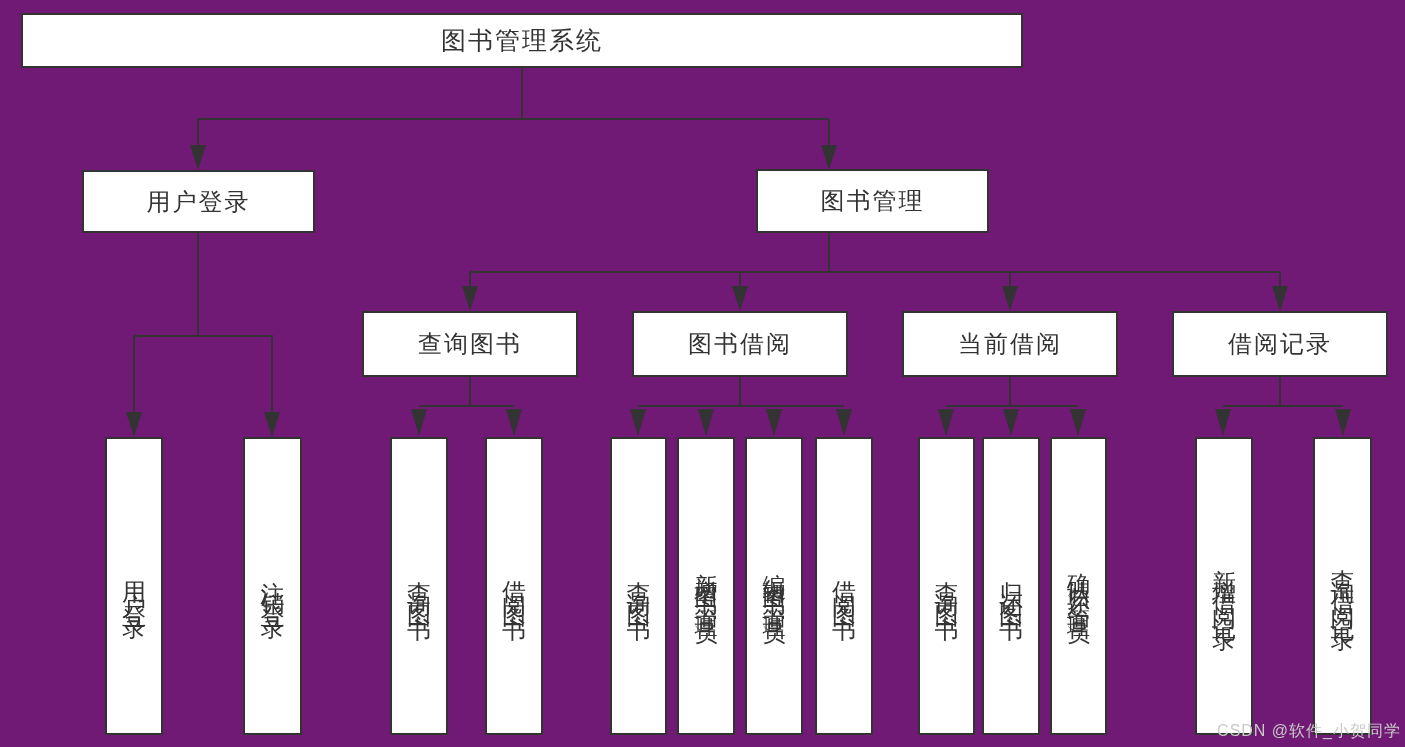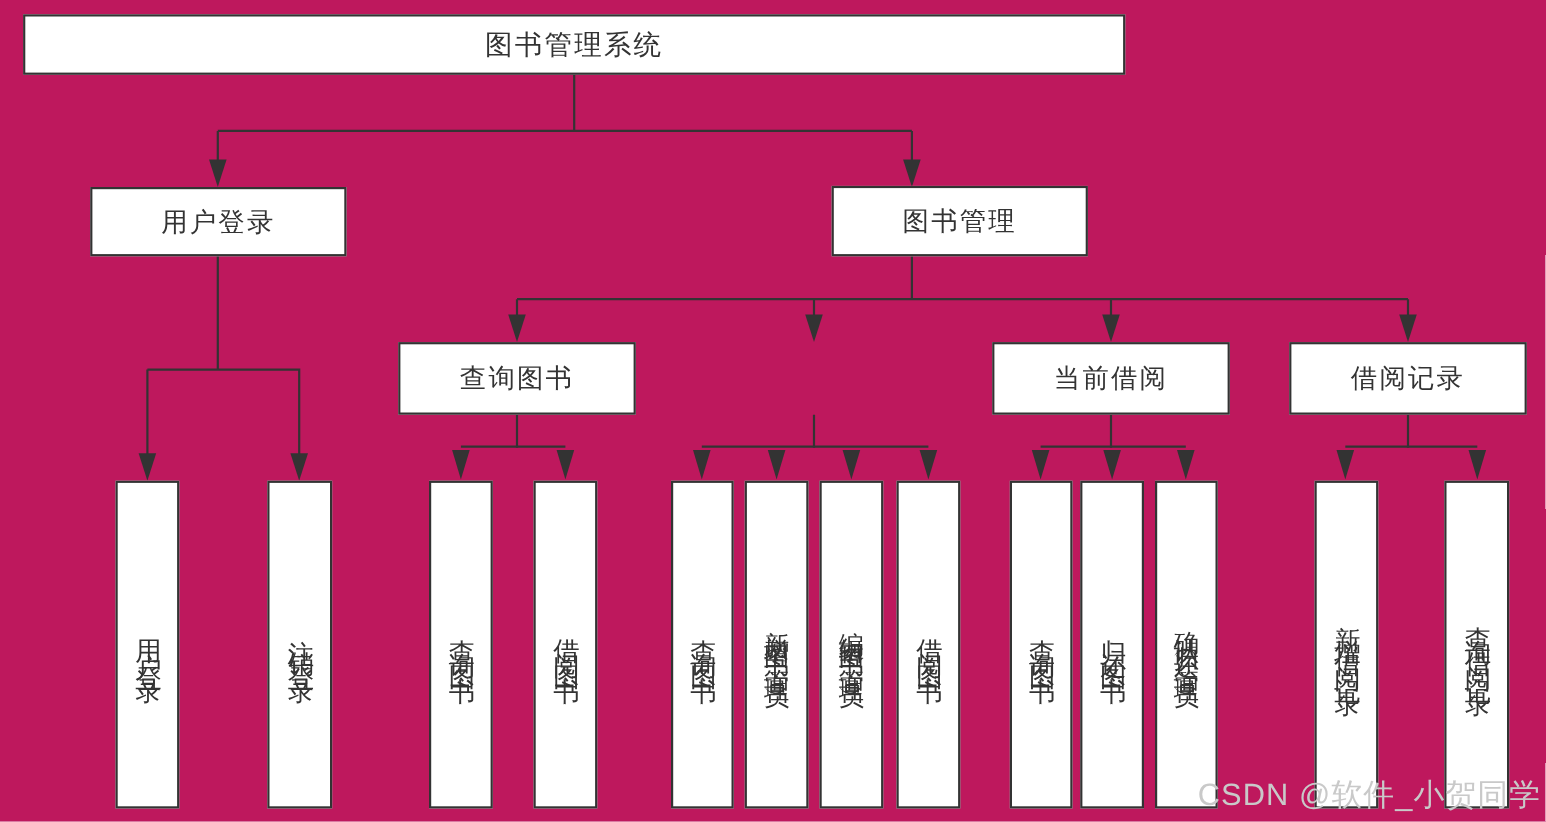--- a/index.html
+++ b/index.html
@@ -1,19 +1,19 @@
 <!DOCTYPE html>
 <html><head>
 <meta charset="utf-8">
 <style>
   html,body{margin:0;padding:0;background:#ffffff;}
   #canvas{
     position:relative;
     width:1405px;height:747px;
-    background:#be185d;
+    background:#701a75;
     font-family:"Liberation Sans","DejaVu Sans",sans-serif;
     overflow:hidden;
   }
   #wires{position:absolute;left:0;top:0;width:1405px;height:747px;}
   .hbox{
     position:absolute;
     box-sizing:border-box;
     border:2px solid #333333;
     background:#ffffff;
     display:flex;align-items:center;justify-content:center;
@@ -37,21 +37,21 @@
     writing-mode:vertical-rl;
     font-size:24px;
     letter-spacing:12px;
     color:#333333;
     line-height:1;
   }
   .vbox.tight .vtext{letter-spacing:7px;font-size:23px;}
   #watermark{
     position:absolute;
     right:4px;bottom:5px;
-    font-size:28px;
+    font-size:16px;
     color:#c9c9c9;
     letter-spacing:1px;
     z-index:5;
     white-space:nowrap;
   }
 </style>
 </head>
 <body>
 
 <div id="canvas">
@@ -93,20 +93,23 @@
 
   <div class="hbox" style="left:82px;top:170px;width:233px;height:63px;">
     <span>用户登录</span>
   </div>
   <div class="hbox" style="left:712px;top:169px;width:233px;height:64px;margin-left:44px;">
     <span>图书管理</span>
   </div>
 
   <div class="hbox" style="left:362px;top:311px;width:216px;height:66px;">
     <span>查询图书</span>
+  </div>
+  <div class="hbox" style="left:632px;top:311px;width:216px;height:66px;">
+    <span>图书借阅</span>
   </div>
   <div class="hbox" style="left:1172px;top:311px;width:216px;height:66px;">
     <span>借阅记录</span>
   </div>
   <div class="hbox" style="left:902px;top:311px;width:216px;height:66px;">
     <span>当前借阅</span>
   </div>
 
   <div class="vbox" style="left:105px;width:58px;">
     <span class="vtext">用户登录</span>

